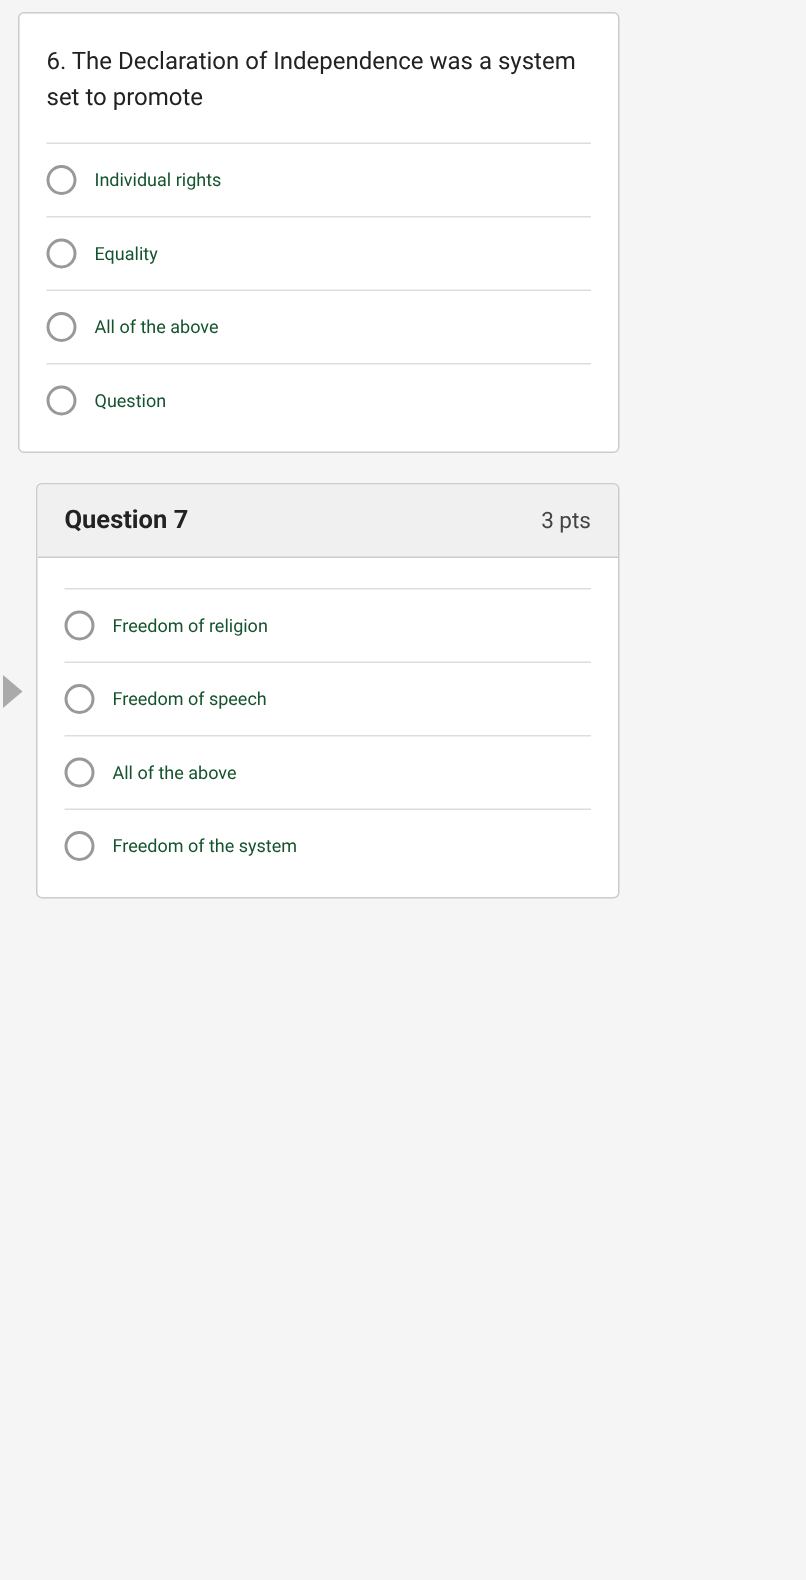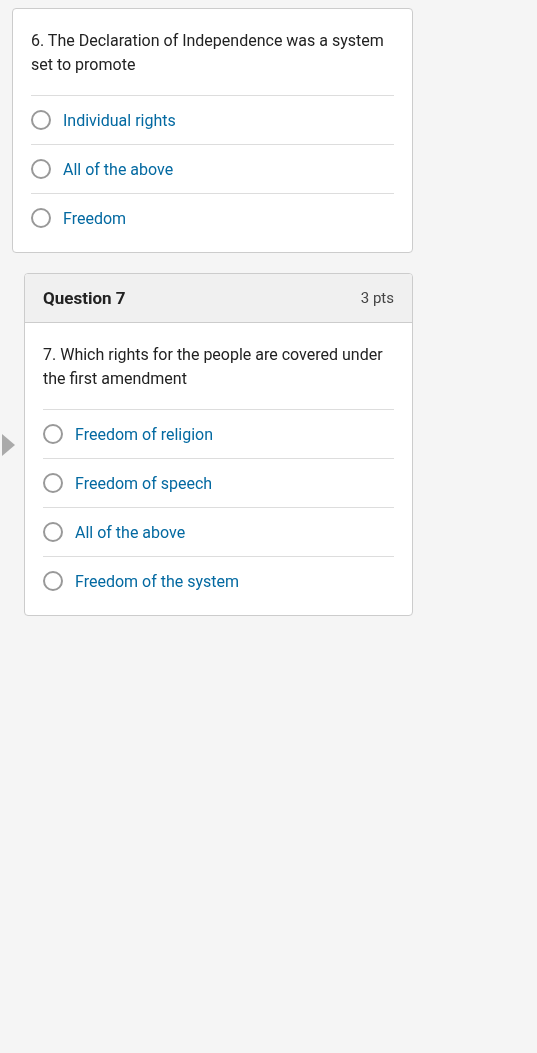--- a/index.html
+++ b/index.html
@@ -85,44 +85,48 @@
     .radio-circle {
       width: 20px;
       height: 20px;
       border-radius: 50%;
       border: 2px solid #999;
       background: #fff;
       flex-shrink: 0;
     }
 
     .option-label {
-      font-size: 16px;
-      color: #0369a1;
+      font-size: 12px;
+      color: #14532d;
     }
   </style>
 </head>
 <body>
 
 <div class="page-container">
 
   <div class="question-card">
     <div class="question-body">
       <p class="question-text">6. The Declaration of Independence was a system set to promote</p>
       <ul class="options-list">
         <li class="option-item">
           <div class="radio-circle"></div>
           <span class="option-label">Individual rights</span>
         </li>
         <li class="option-item">
           <div class="radio-circle"></div>
+          <span class="option-label">Equality</span>
+        </li>
+        <li class="option-item">
+          <div class="radio-circle"></div>
           <span class="option-label">All of the above</span>
         </li>
         <li class="option-item">
           <div class="radio-circle"></div>
-          <span class="option-label">Freedom</span>
+          <span class="option-label">Question</span>
         </li>
       </ul>
     </div>
   </div>
 
   <div style="position: relative; margin-left: 12px;">
     <div style="
       position: absolute;
       left: -22px;
       top: 50%;
@@ -132,21 +136,20 @@
       border-top: 11px solid transparent;
       border-bottom: 11px solid transparent;
       border-left: 13px solid #aaa;
     "></div>
     <div class="question-card">
       <div class="question-header">
         <span class="question-header-title">Question 7</span>
         <span class="question-header-pts">3 pts</span>
       </div>
       <div class="question-body">
-        <p class="question-text">7. Which rights for the people are covered under the first amendment</p>
         <ul class="options-list">
           <li class="option-item">
             <div class="radio-circle"></div>
             <span class="option-label">Freedom of religion</span>
           </li>
           <li class="option-item">
             <div class="radio-circle"></div>
             <span class="option-label">Freedom of speech</span>
           </li>
           <li class="option-item">

